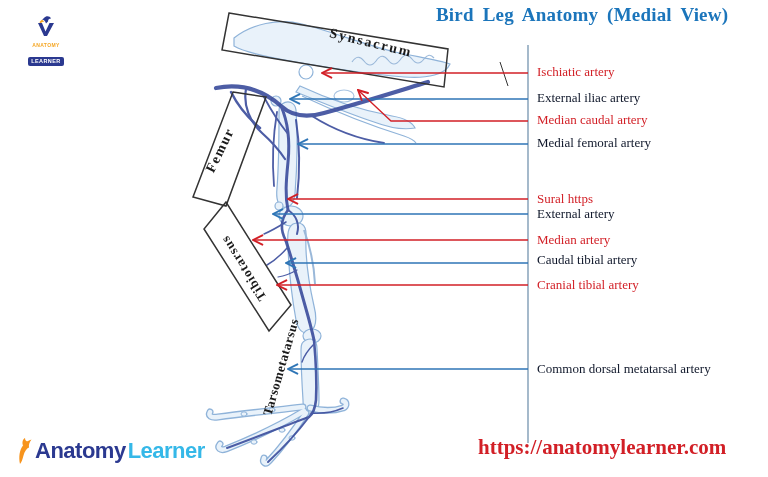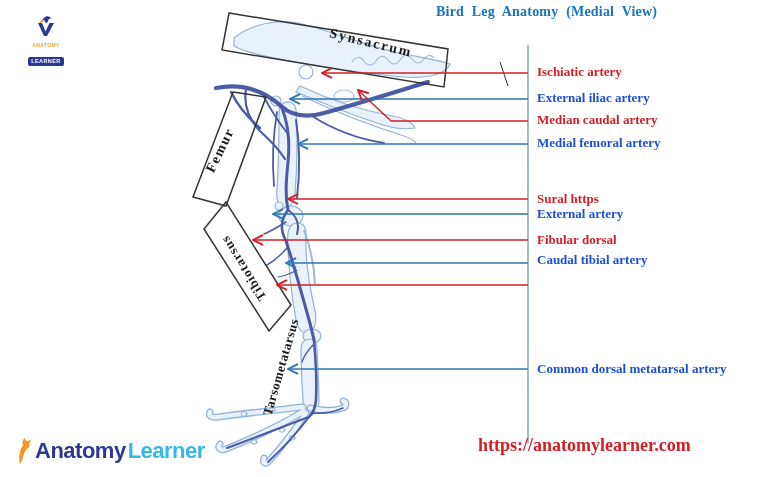--- a/index.html
+++ b/index.html
@@ -1,24 +1,24 @@
 <!DOCTYPE html>
 <html><head>
 <meta charset="utf-8">
 <style>
   html,body{margin:0;padding:0;background:#fff;}
   .stage{position:relative;width:768px;height:477px;background:#fff;overflow:hidden;
          font-family:"Liberation Serif",serif;}
-  .title{position:absolute;left:436px;top:4px;font-size:14px;font-weight:bold;
+  .title{position:absolute;left:436px;top:4px;font-size:19px;font-weight:bold;
          color:#1b75bb;word-spacing:4px;letter-spacing:.2px;white-space:nowrap;}
-  .artery-label{position:absolute;left:537px;font-size:13px;font-weight:bold;
+  .artery-label{position:absolute;left:537px;font-size:13px;font-weight:normal;
          white-space:nowrap;line-height:15px;}
   .red{color:#d21f26}
-  .blue{color:#1d4ed8}
-  .url{position:absolute;left:478px;top:435px;font-size:18px;font-weight:bold;
+  .blue{color:#0f172a}
+  .url{position:absolute;left:478px;top:435px;font-size:21px;font-weight:bold;
        color:#d21f26;white-space:nowrap;}
   .brand{position:absolute;left:16px;top:437px;display:flex;align-items:center;gap:2px;
          font-family:"Liberation Sans",sans-serif;font-weight:bold;font-size:22px;
          letter-spacing:-0.5px;white-space:nowrap;}
   .brand .w1{color:#2b3990}
   .brand .w2{color:#35b8e8}
   .corner{position:absolute;left:24px;top:16px;width:44px;text-align:center;
           font-family:"Liberation Sans",sans-serif;line-height:1.2;}
   .corner .t1{font-size:5px;color:#f5a623;font-weight:bold;letter-spacing:.4px;}
   .corner .t2{font-size:5.5px;color:#fff;background:#2b3990;border-radius:2px;
@@ -144,22 +144,23 @@
   </svg>
 
   <div class="title">Bird Leg Anatomy (Medial View)</div>
 
   <div class="artery-label red" style="top:64px">Ischiatic artery</div>
   <div class="artery-label blue" style="top:90px">External iliac artery</div>
   <div class="artery-label red" style="top:112px">Median caudal artery</div>
   <div class="artery-label blue" style="top:135px">Medial femoral artery</div>
   <div class="artery-label red" style="top:191px">Sural https</div>
   <div class="artery-label blue" style="top:206px">External artery</div>
-  <div class="artery-label red" style="top:232px">Fibular dorsal</div>
+  <div class="artery-label red" style="top:232px">Median artery</div>
   <div class="artery-label blue" style="top:252px">Caudal tibial artery</div>
+  <div class="artery-label red" style="top:277px">Cranial tibial artery</div>
   <div class="artery-label blue" style="top:361px">Common dorsal metatarsal artery</div>
 
   <div class="corner">
     <svg width="26" height="22" viewBox="0 0 26 22">
       <path d="M11,2 C13,-0.5 17,0 18,2.5 C16,2.5 15,3.5 15,5.5 L13,7.5 C12,4.5 11,3.5 9,3.8 Z" fill="#2b3990"></path>
       <path d="M9,3.8 C7,4.8 6,6.5 7,8.5 C8,6.5 9.5,5.5 11.5,5.5 Z" fill="#f5a623"></path>
       <path d="M5,7 L11,20 L14,20 L21,7 L16.5,7 L12.5,15.5 L9,7 Z" fill="#2b3990"></path>
     </svg>
     <div class="t1">ANATOMY</div>
     <div class="t2">LEARNER</div>

